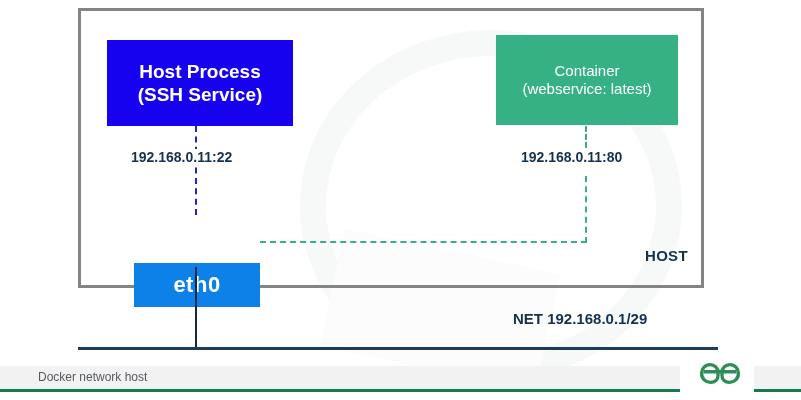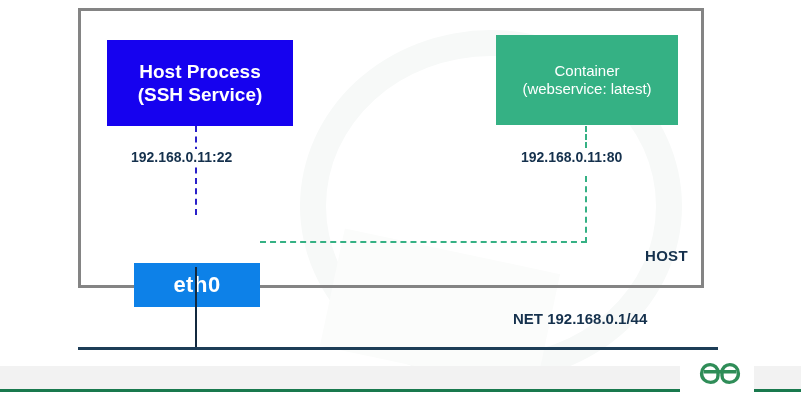--- a/index.html
+++ b/index.html
@@ -239,23 +239,24 @@
 
   <div class="node node-eth0">
     <span>eth0</span>
   </div>
 
   <div class="ip-label ip-ssh">192.168.0.11:22</div>
   <div class="ip-label ip-web">192.168.0.11:80</div>
 
   <div class="eth-drop"></div>
   <div class="net-bus"></div>
-  <div class="net-label">NET 192.168.0.1/44</div>
+  <div class="net-label">NET 192.168.0.1/29</div>
 
   <div class="footer"></div>
+  <div class="footer-text">Docker network host</div>
   <div class="footer-rule"></div>
   <div class="footer-rule-gap"></div>
 
   <svg class="gfg-logo" viewBox="0 0 60 36">
     <g fill="none" stroke="#2F8D58" stroke-width="3.4">
       <path d="M28 12.5 C28 7.6 24.3 4.6 20.2 4.6 C15.3 4.6 11.6 8.4 11.6 13.4
                C11.6 18.6 15.6 22.4 20.6 22.4 C25.0 22.4 28 19.6 28 15.6 L28 10"></path>
       <path d="M32 12.5 C32 7.6 35.7 4.6 39.8 4.6 C44.7 4.6 48.4 8.4 48.4 13.4
                C48.4 18.6 44.4 22.4 39.4 22.4 C35.0 22.4 32 19.6 32 15.6 L32 10"></path>
       <path d="M13.5 11.8 L46.5 11.8"></path>

